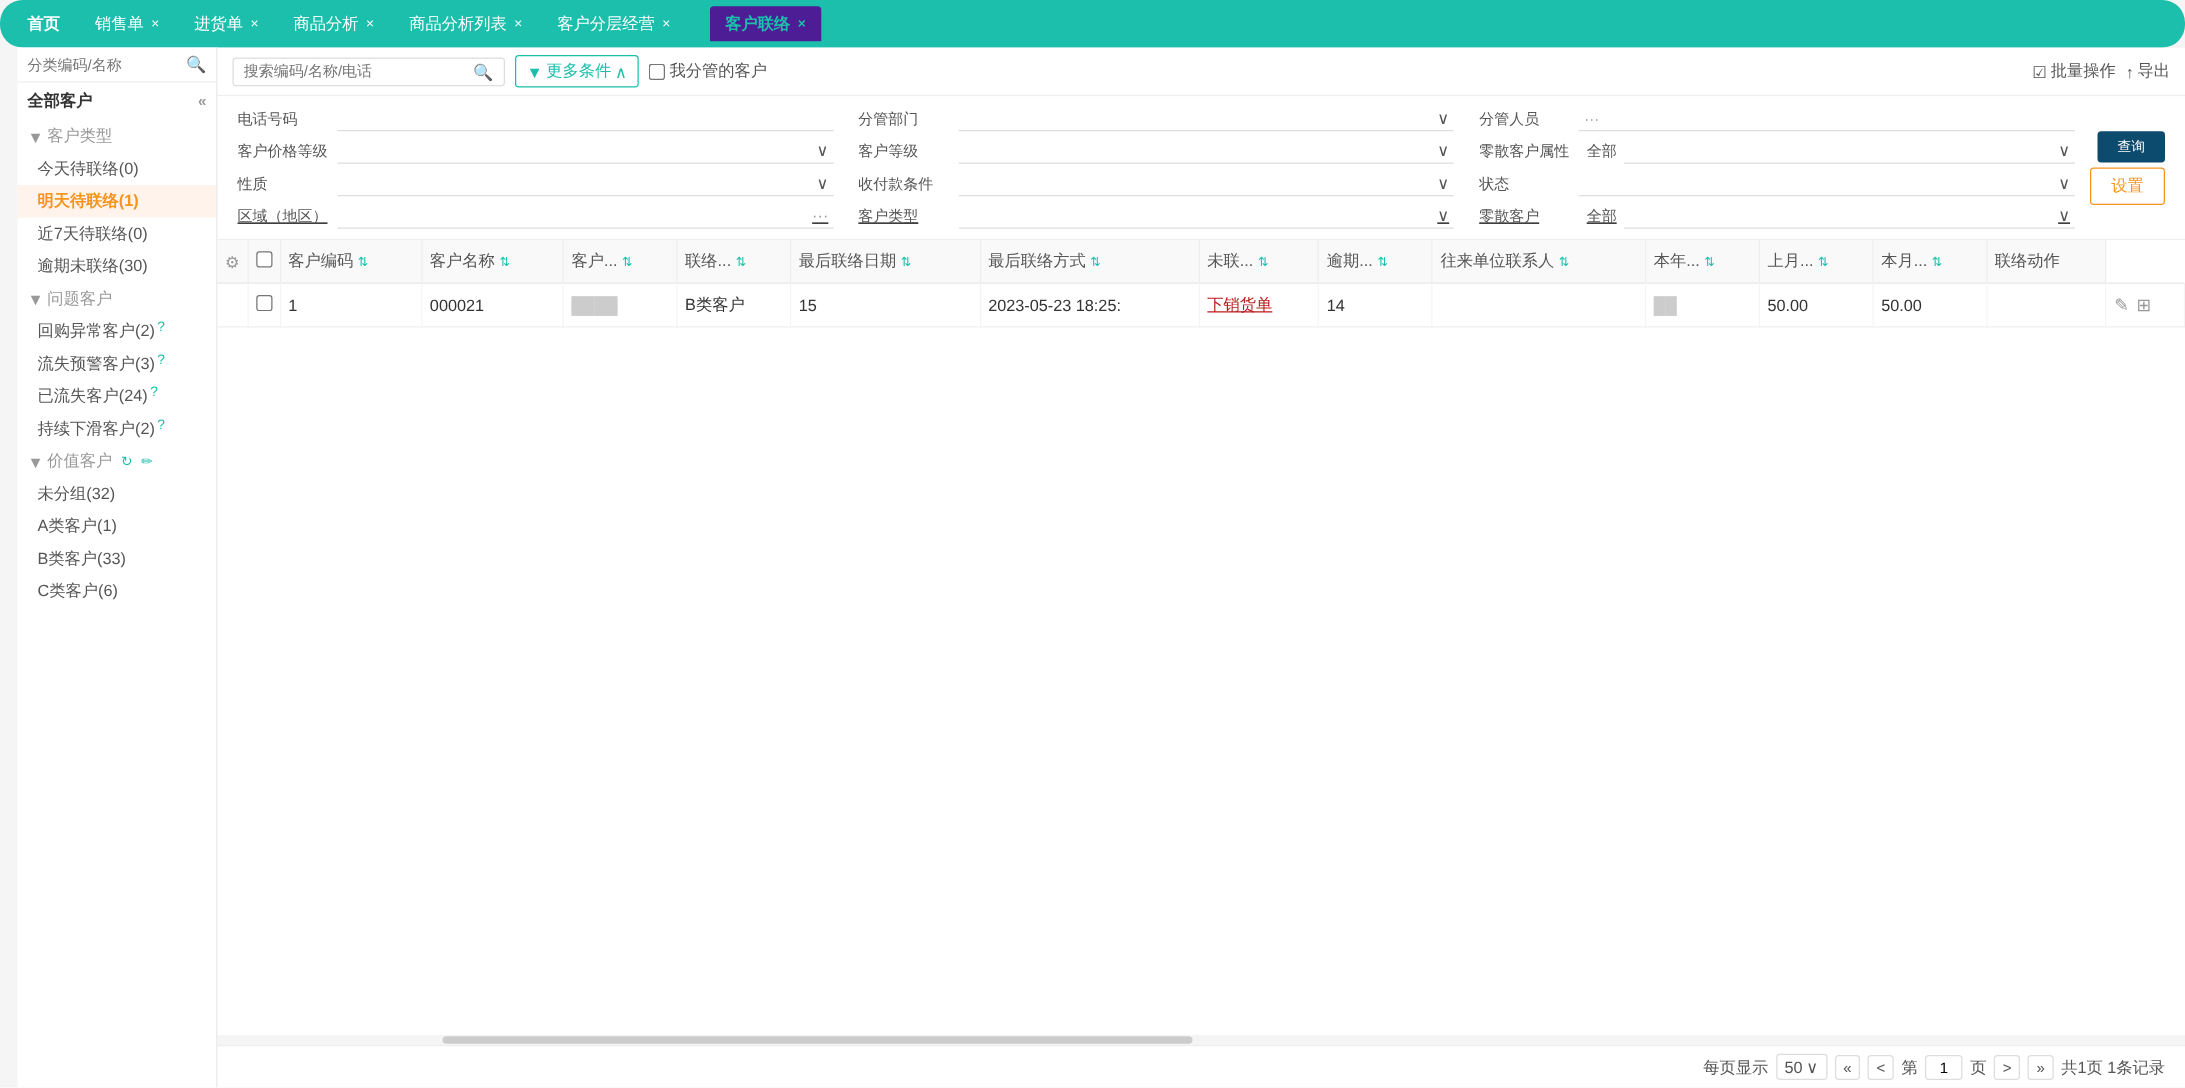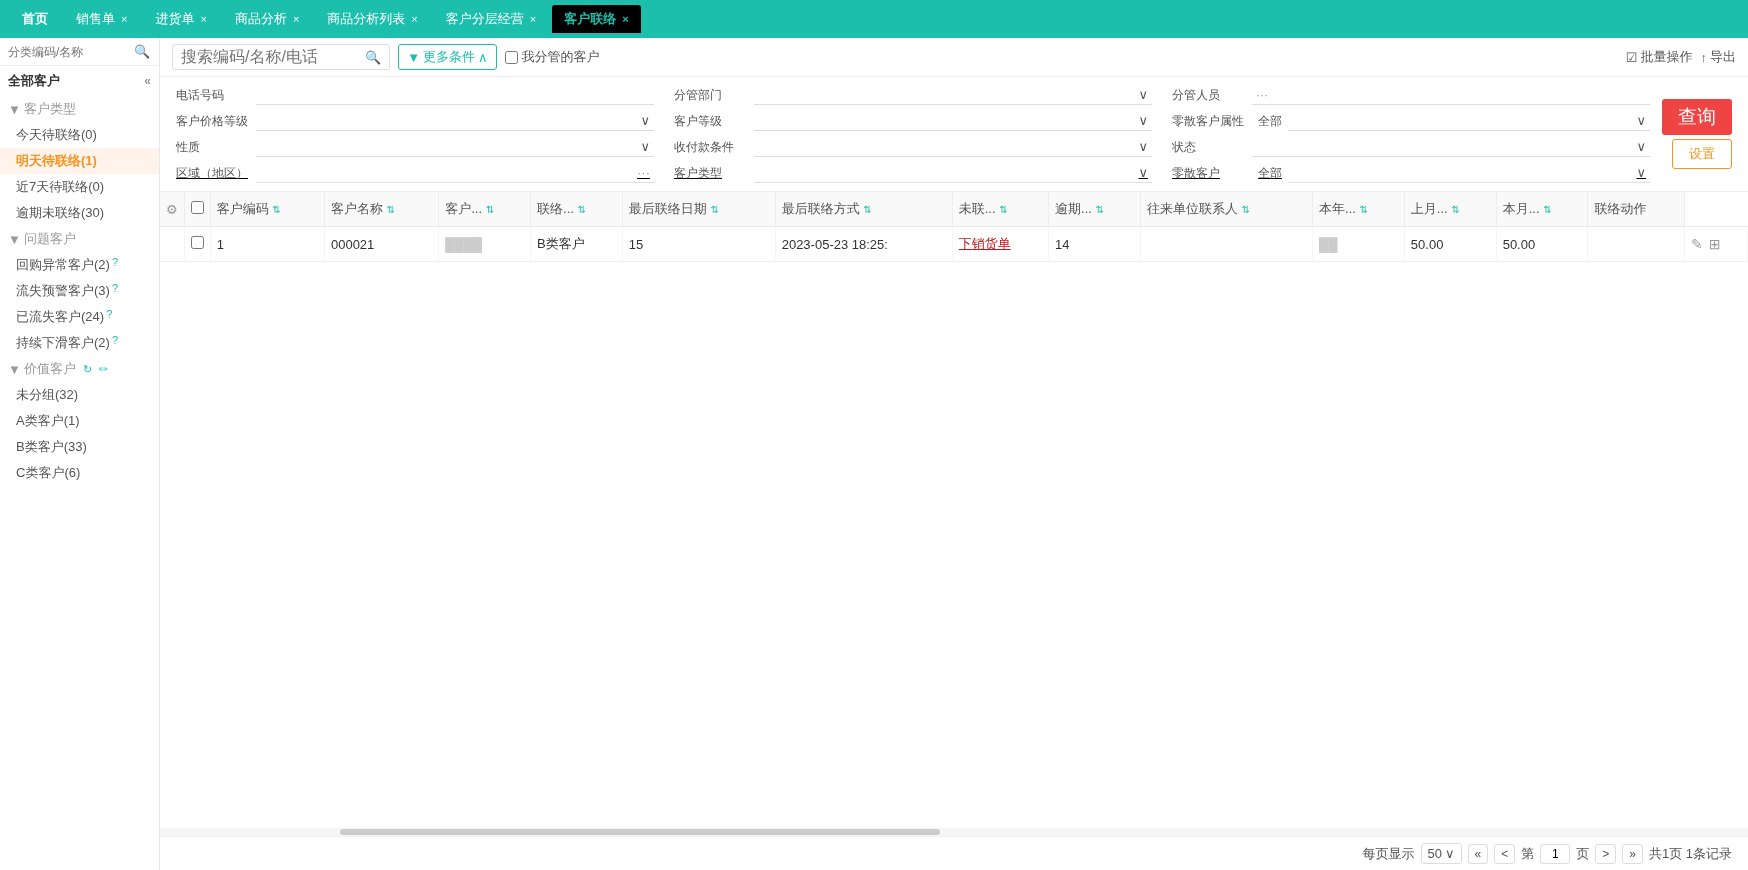--- a/index.html
+++ b/index.html
@@ -6,40 +6,42 @@
     body { background: #f5f5f5; overflow: hidden; }
 
     
     .top-nav {
       display: flex;
       align-items: center;
       background: #1bbfab;
       height: 38px;
       padding: 0 10px;
       gap: 4px;
+      border-radius: 18px;
     }
     .nav-item {
       color: #fff;
       padding: 5px 12px;
       cursor: pointer;
       border-radius: 3px 3px 0 0;
       font-size: 13px;
       white-space: nowrap;
       display: flex;
       align-items: center;
       gap: 4px;
     }
-    .nav-item.active { background: #000000; color: #1bbfab; font-weight: bold; }
+    .nav-item.active { background: #4c1d95; color: #1bbfab; font-weight: bold; margin-left: 16px; }
     .nav-item .close-x { font-size: 11px; color: inherit; margin-left: 2px; }
     .nav-home { font-weight: bold; }
 
     
     .main-layout {
       display: flex;
       height: calc(870px - 38px);
+      margin-left: 14px;
     }
 
     
     .sidebar {
       width: 160px;
       background: #fff;
       border-right: 1px solid #e8e8e8;
       overflow-y: auto;
       flex-shrink: 0;
     }
@@ -111,21 +113,21 @@
       align-items: center;
       border: 1px solid #ddd;
       border-radius: 3px;
       padding: 3px 8px;
       gap: 4px;
       background: #fff;
     }
     .search-box input {
       border: none;
       outline: none;
-      font-size: 16px;
+      font-size: 12px;
       color: #999;
       width: 180px;
     }
     .filter-btn {
       display: flex;
       align-items: center;
       gap: 3px;
       color: #1bbfab;
       cursor: pointer;
       font-size: 12px;
@@ -199,27 +201,27 @@
       border: none;
       border-bottom: 1px solid #ddd;
       padding: 2px 4px;
       cursor: pointer;
       color: #555;
       font-size: 12px;
     }
     .filter-divider { width: 20px; }
 
     .btn-query {
-      background: #ef4444;
+      background: #0c4a6e;
       color: #fff;
       border: none;
       border-radius: 3px;
       padding: 5px 16px;
       cursor: pointer;
-      font-size: 19px;
+      font-size: 11px;
     }
     .btn-settings {
       background: #fff;
       color: #f7941d;
       border: 1px solid #f7941d;
       border-radius: 3px;
       padding: 5px 16px;
       cursor: pointer;
       font-size: 13px;
     }

